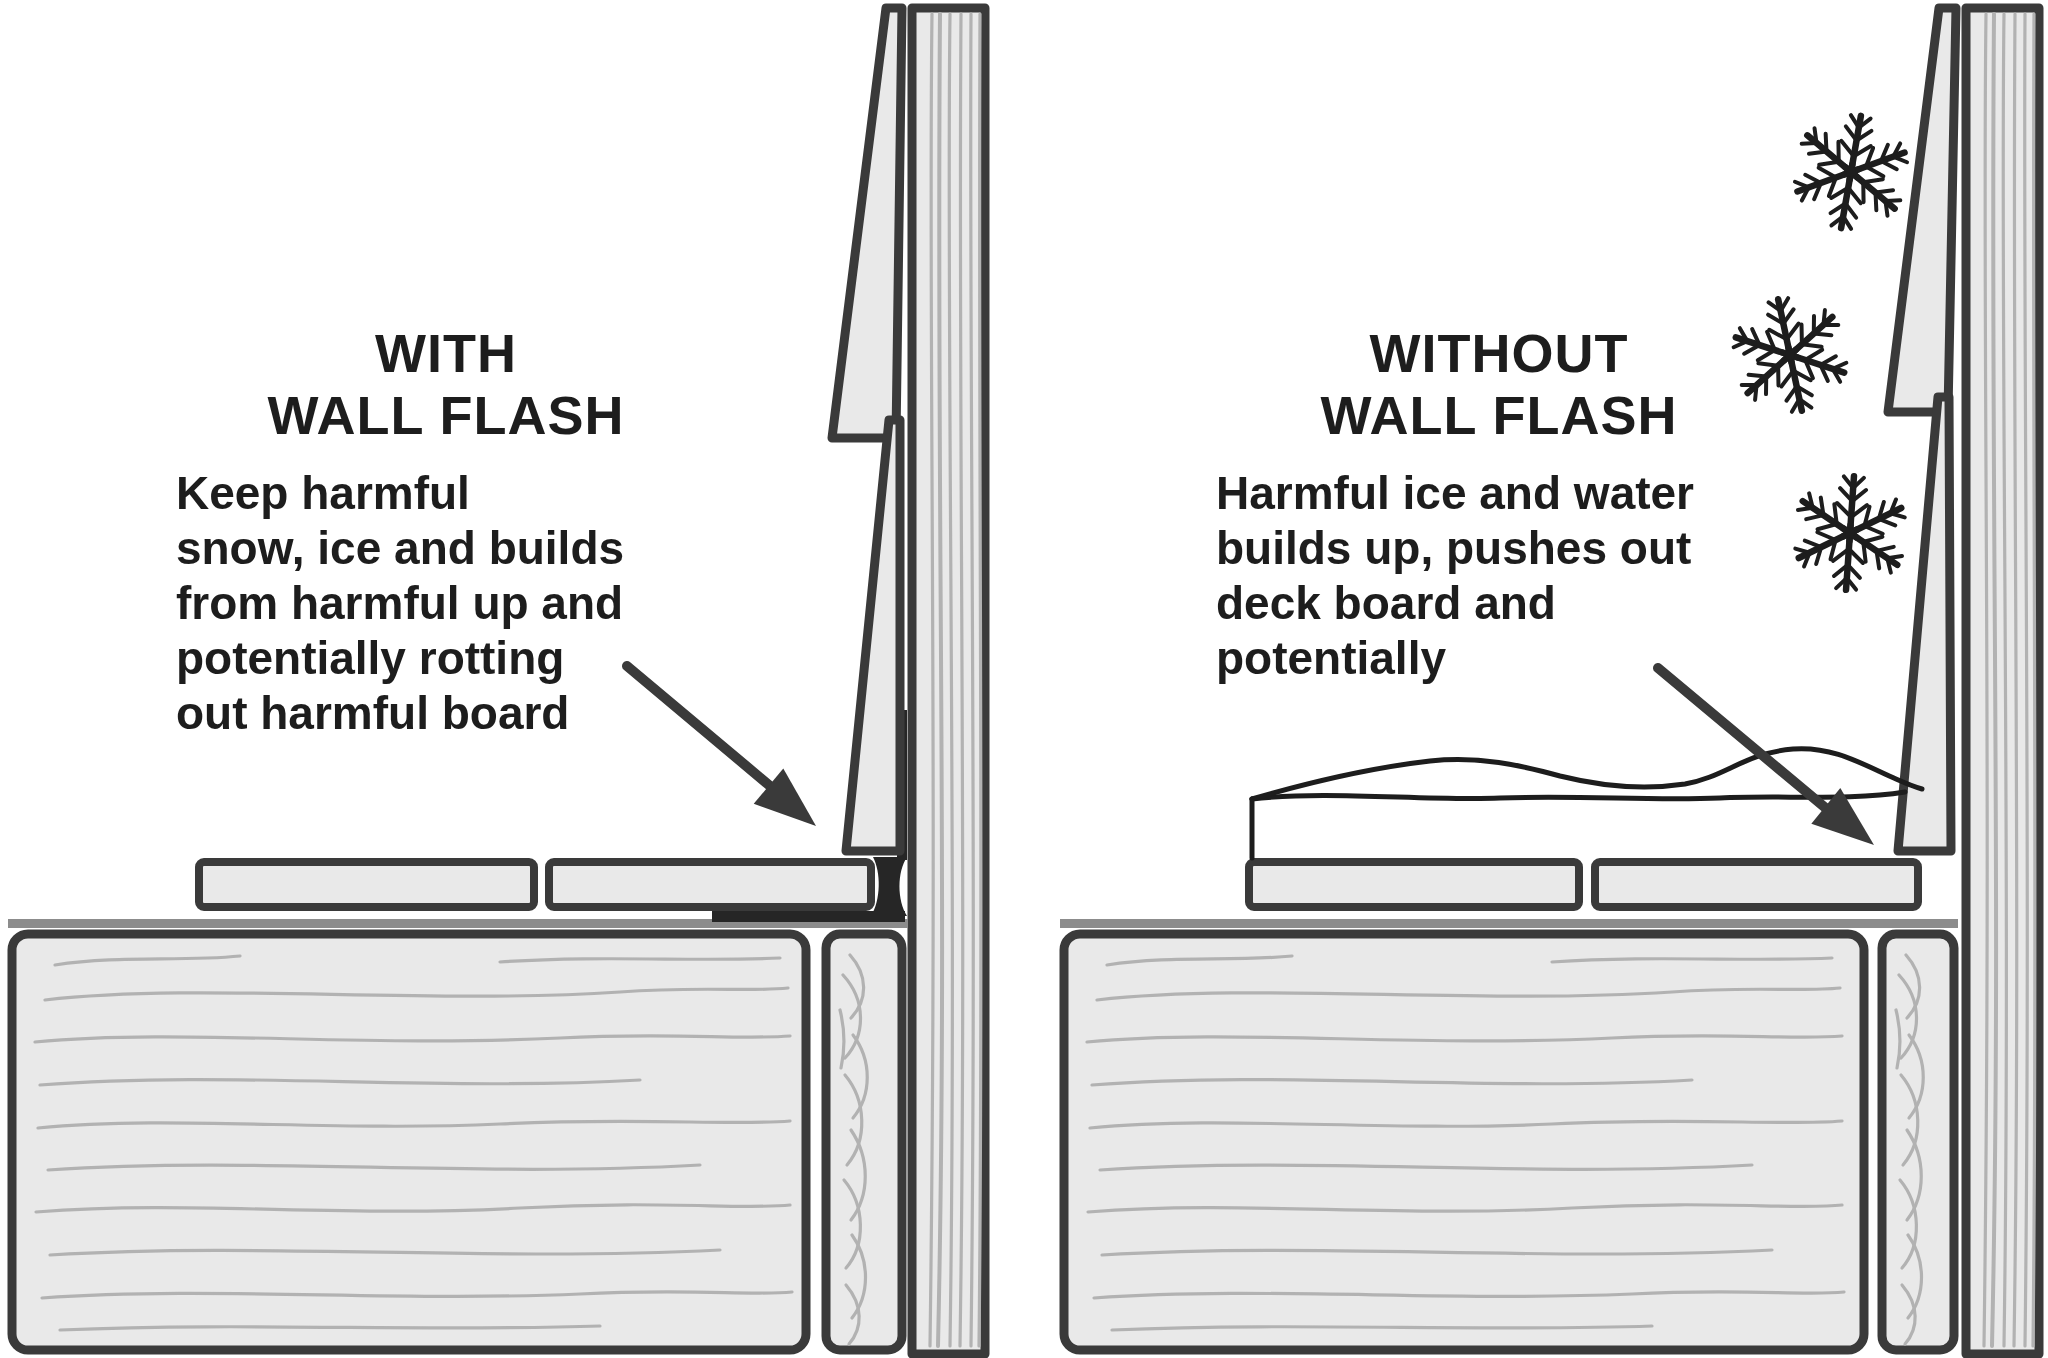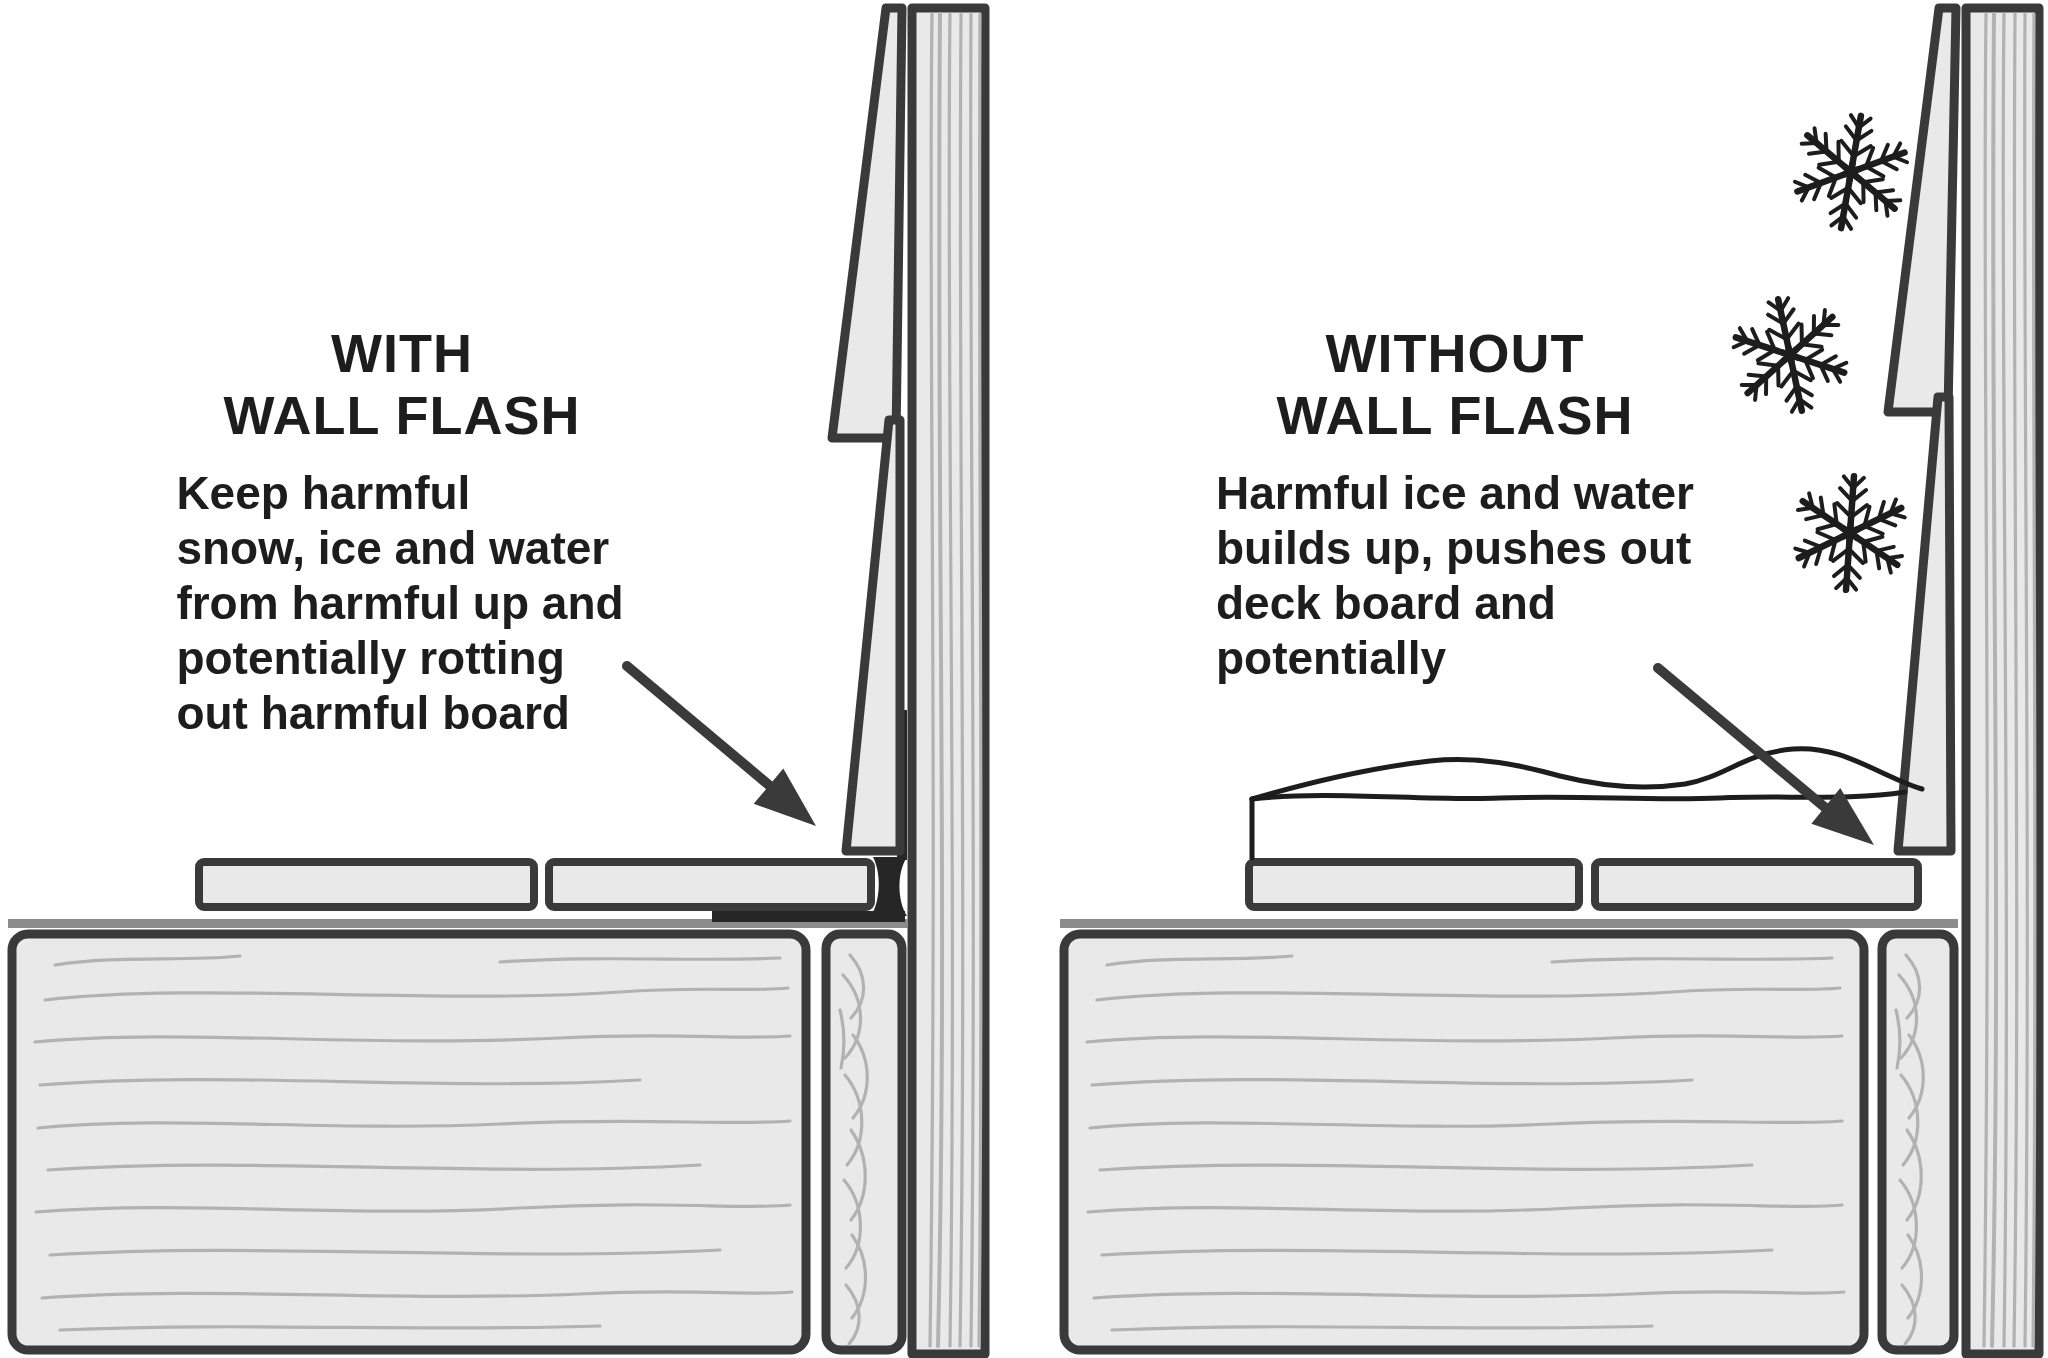--- a/index.html
+++ b/index.html
@@ -15,21 +15,21 @@
   .flash{fill:var(--flashing);stroke:none;}
   .strip{fill:var(--framing-strip);stroke:none;}
   .arrow-shaft{stroke:var(--outline);stroke-width:10;stroke-linecap:round;fill:none;}
   .arrow-head{fill:var(--outline);stroke:none;}
   .snowline{fill:none;stroke:var(--ink);stroke-width:5;stroke-linecap:round;stroke-linejoin:round;}
   .sf-main{stroke:var(--ink);stroke-width:6.5;stroke-linecap:round;fill:none;}
   .sf-branch{stroke:var(--ink);stroke-width:4;stroke-linecap:round;fill:none;}
 
   
   .title{position:absolute;transform:translateX(-50%);text-align:center;color:var(--ink);
-         font-weight:700;font-size:54px;line-height:62px;letter-spacing:1px;white-space:nowrap;}
+         font-weight:700;font-size:54px;line-height:62px;letter-spacing:1px;white-space:nowrap;margin-left:44px;}
   .caption{position:absolute;transform:translateX(-50%);text-align:left;color:var(--ink);
            font-weight:600;font-size:46px;line-height:55px;white-space:nowrap;}
   .title span,.caption span{display:block;}
 </style>
 </head>
 <body>
 
 <div id="stage">
 
   <svg id="art" viewBox="0 0 2048 1358">
@@ -169,21 +169,21 @@
       </g>
     </g>
   </svg>
 
   <div class="title" style="left:402px;top:322px;">
     <span>WITH</span>
     <span>WALL FLASH</span>
   </div>
   <div class="caption" style="left:400px;top:466px;">
     <span>Keep harmful</span>
-    <span>snow, ice and water</span>
+    <span>snow, ice and builds</span>
     <span>from harmful up and</span>
     <span>potentially rotting</span>
     <span>out harmful board</span>
   </div>
 
   <div class="title" style="left:1455px;top:322px;">
     <span>WITHOUT</span>
     <span>WALL FLASH</span>
   </div>
   <div class="caption" style="left:1455px;top:466px;">

